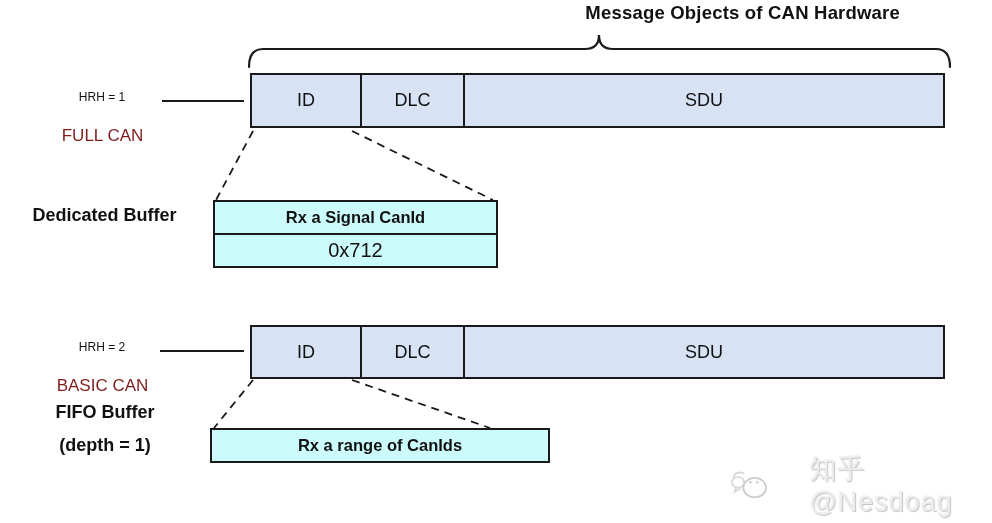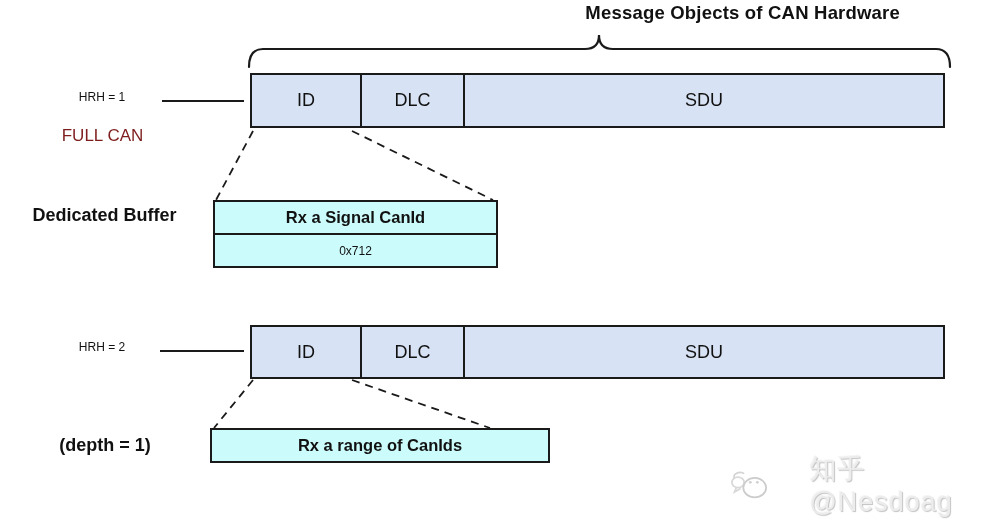--- a/index.html
+++ b/index.html
@@ -27,21 +27,21 @@
   
   .callout{box-sizing:border-box;}
   .callout .co-header{
     box-sizing:border-box;height:35px;background:#ccfbfb;border:2px solid #1a1a1a;
     display:flex;align-items:center;justify-content:center;
     font-size:16.5px;font-weight:bold;
   }
   .callout .co-value{
     box-sizing:border-box;height:33px;background:#ccfbfb;border:2px solid #1a1a1a;border-top:0;
     display:flex;align-items:center;justify-content:center;
-    font-size:12px;
+    font-size:20px;
   }
   
   .lbl{text-align:center;white-space:nowrap;}
   .lbl-hrh{font-size:12px;}
   .lbl-blue{font-size:17px;color:#7f1d1d;}
   .lbl-bold{font-size:18px;font-weight:bold;}
   
   .watermark{
     left:731px;top:451px;display:flex;align-items:center;gap:6px;
     user-select:none;
@@ -83,20 +83,22 @@
     <div class="cell cell-dlc">DLC</div>
     <div class="cell cell-sdu">SDU</div>
   </div>
 
   <div class="abs callout" style="left:213px;top:200px;width:285px;">
     <div class="co-header">Rx a Signal CanId</div>
     <div class="co-value">0x712</div>
   </div>
 
   <div class="abs lbl lbl-hrh" style="left:37px;top:340px;width:130px;">HRH = 2</div>
+  <div class="abs lbl lbl-blue" style="left:15px;top:376px;width:175px;">BASIC CAN</div>
+  <div class="abs lbl lbl-bold" style="left:25px;top:402px;width:160px;">FIFO Buffer</div>
   <div class="abs lbl lbl-bold" style="left:25px;top:428px;width:160px;margin-top:7px;">(depth = 1)</div>
 
   <div class="abs bar" style="left:250px;top:325px;width:695px;height:54px;">
     <div class="cell cell-id">ID</div>
     <div class="cell cell-dlc">DLC</div>
     <div class="cell cell-sdu">SDU</div>
   </div>
 
   <div class="abs callout" style="left:210px;top:428px;width:340px;">
     <div class="co-header">Rx a range of CanIds</div>

